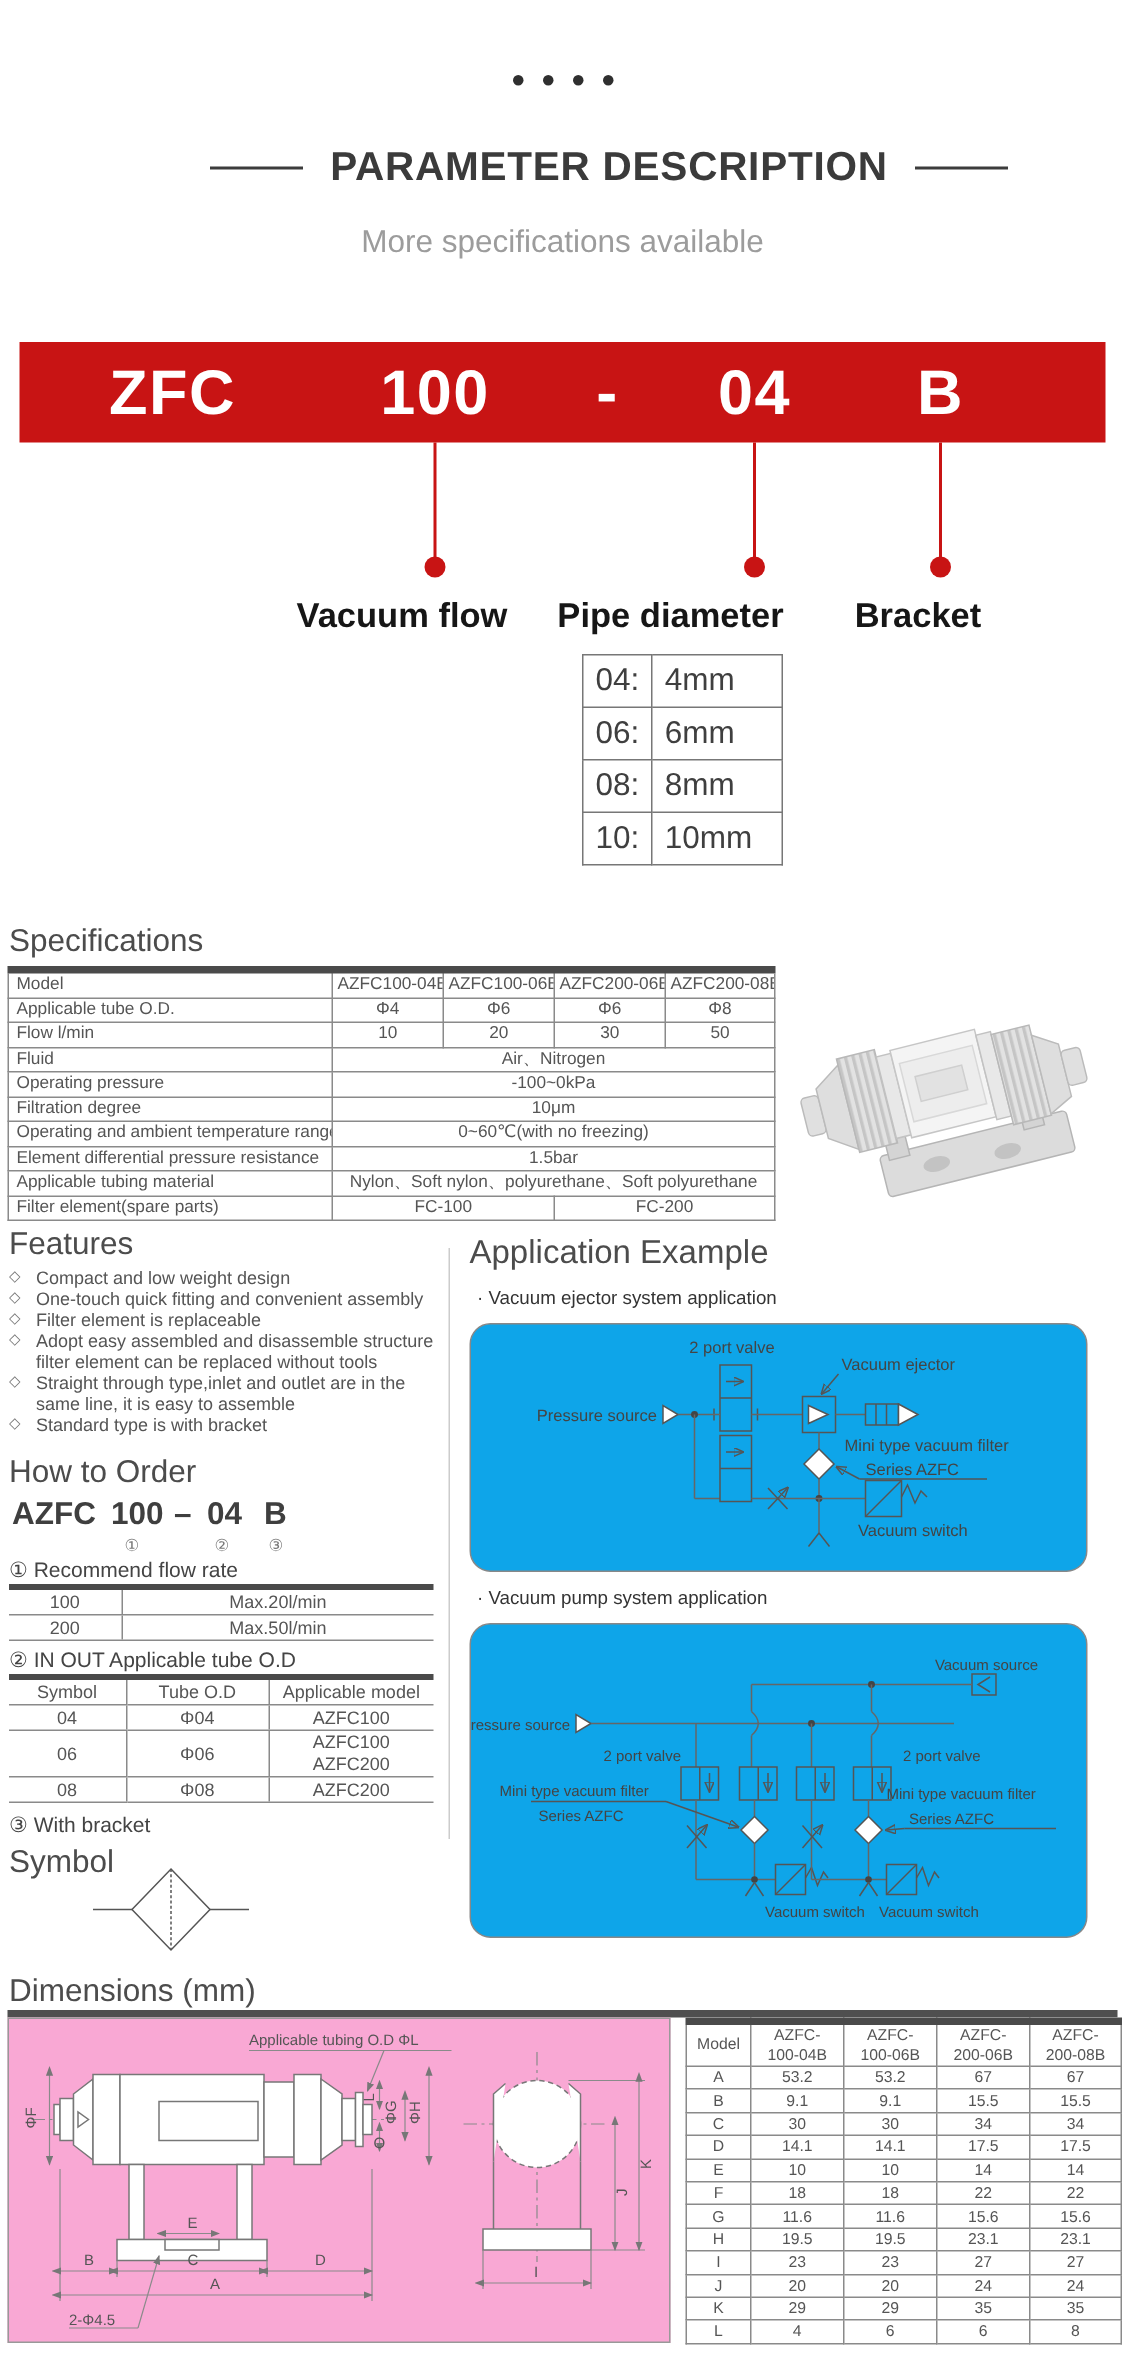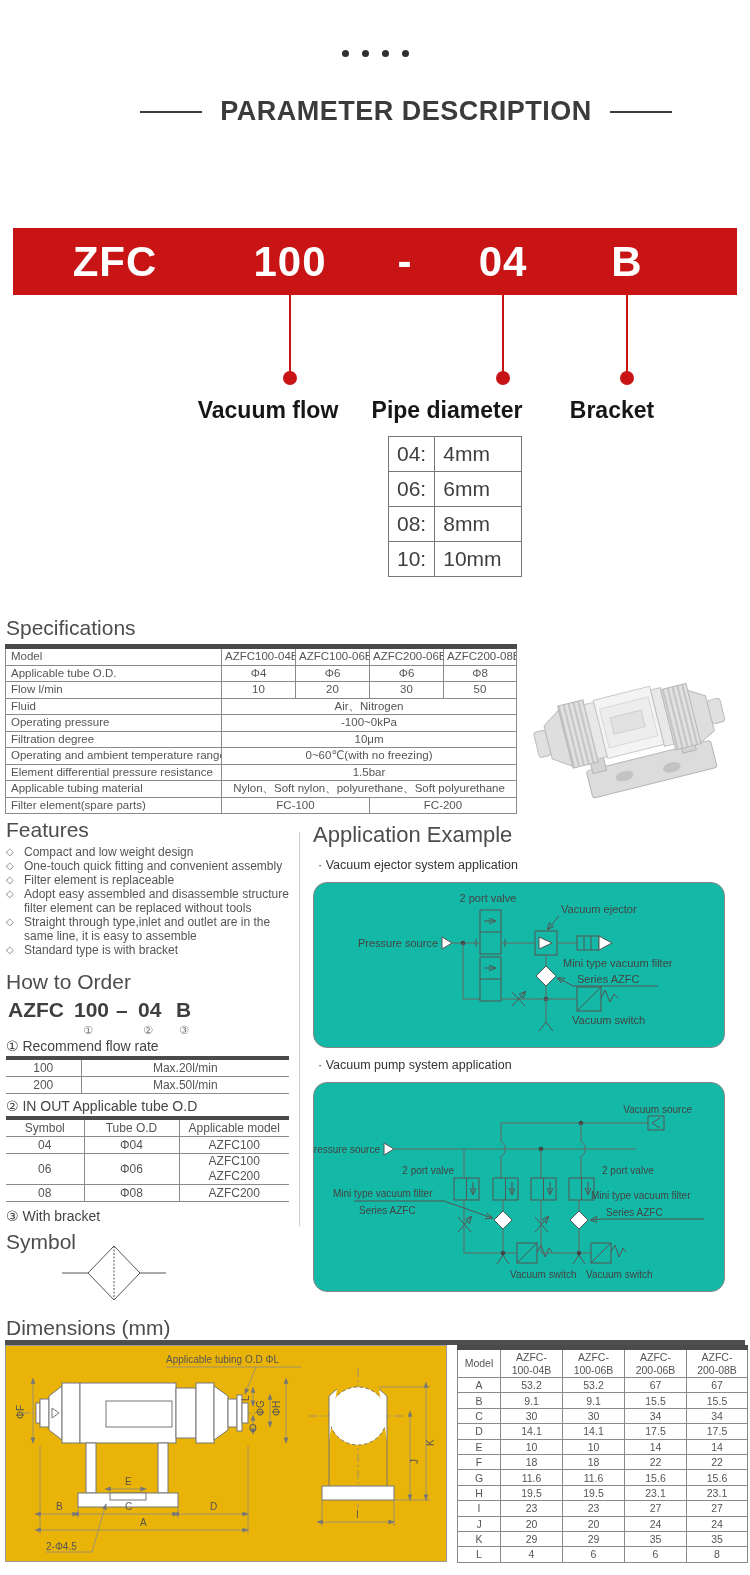--- a/index.html
+++ b/index.html
@@ -42,30 +42,30 @@
   .order-note{font-size:14px;color:#444;}
   .order-table{border-collapse:collapse;table-layout:fixed;font-size:12px;color:#555;
                border-top:4px solid #4a4a4a;background:#fff;}
   .order-table td,.order-table th{border-bottom:1px solid #8a8a8a;border-left:1px solid #8a8a8a;
                text-align:center;height:16px;padding:0 2px;font-weight:normal;line-height:1.25;}
   .order-table td:first-child,.order-table th:first-child{border-left:none;}
   .pre{white-space:pre-line;}
   .divider-v{width:1px;background:#ccc;}
   
   .app-bullet{font-size:12.5px;color:#333;}
-  .app-box{border:1.5px solid #888;border-radius:14px;background:#14b8a6;}
+  .app-box{border:1.5px solid #888;border-radius:14px;background:#0ea5e9;}
   .diag text{font-size:11px;fill:#444;}
   .diag .sm{font-size:10px;}
   .diag line,.diag rect,.diag path,.diag polyline{stroke:#555;fill:none;stroke-width:1;}
   .diag polygon{stroke:#555;fill:#fff;stroke-width:1;}
   .diag .wire{stroke:#666;}
   .diag .jdot{fill:#444;stroke:none;}
   
   .dim-bar{background:#4f4f4f;height:5px;}
-  .dim-panel{border:1px solid #999;background:#eab308;}
+  .dim-panel{border:1px solid #999;background:#f9a8d4;}
   .dims .dl{stroke:#8a8a8a;stroke-width:.8;fill:none;}
   .dims .part{stroke:#777;stroke-width:1;fill:#fff;}
   .dims text{font-size:10px;fill:#555;}
   .dim-table{border-collapse:collapse;table-layout:fixed;font-size:10.5px;color:#555;
              border-top:5px solid #4a4a4a;background:#fff;}
   .dim-table td,.dim-table th{border:1px solid #8a8a8a;text-align:center;padding:0;height:14.4px;
              font-weight:normal;line-height:1.15;}
   .dim-table th{height:27px;}
 </style>
 </head>
@@ -77,20 +77,21 @@
     <span class="dot"></span>
     <span class="dot"></span>
     <span class="dot"></span>
     <span class="dot"></span>
   </div>
   <div class="abs title-row">
     <span class="title-line"></span>
     <span class="page-title">PARAMETER DESCRIPTION</span>
     <span class="title-line"></span>
   </div>
+  <div class="abs subtitle">More specifications available</div>
 
   <div class="abs banner">
     <span style="left:102px">ZFC</span>
     <span style="left:277px">100</span>
     <span style="left:392px">-</span>
     <span style="left:490px">04</span>
     <span style="left:614px">B</span>
   </div>
 
   <div class="abs conn-line" style="left:289px"></div>

